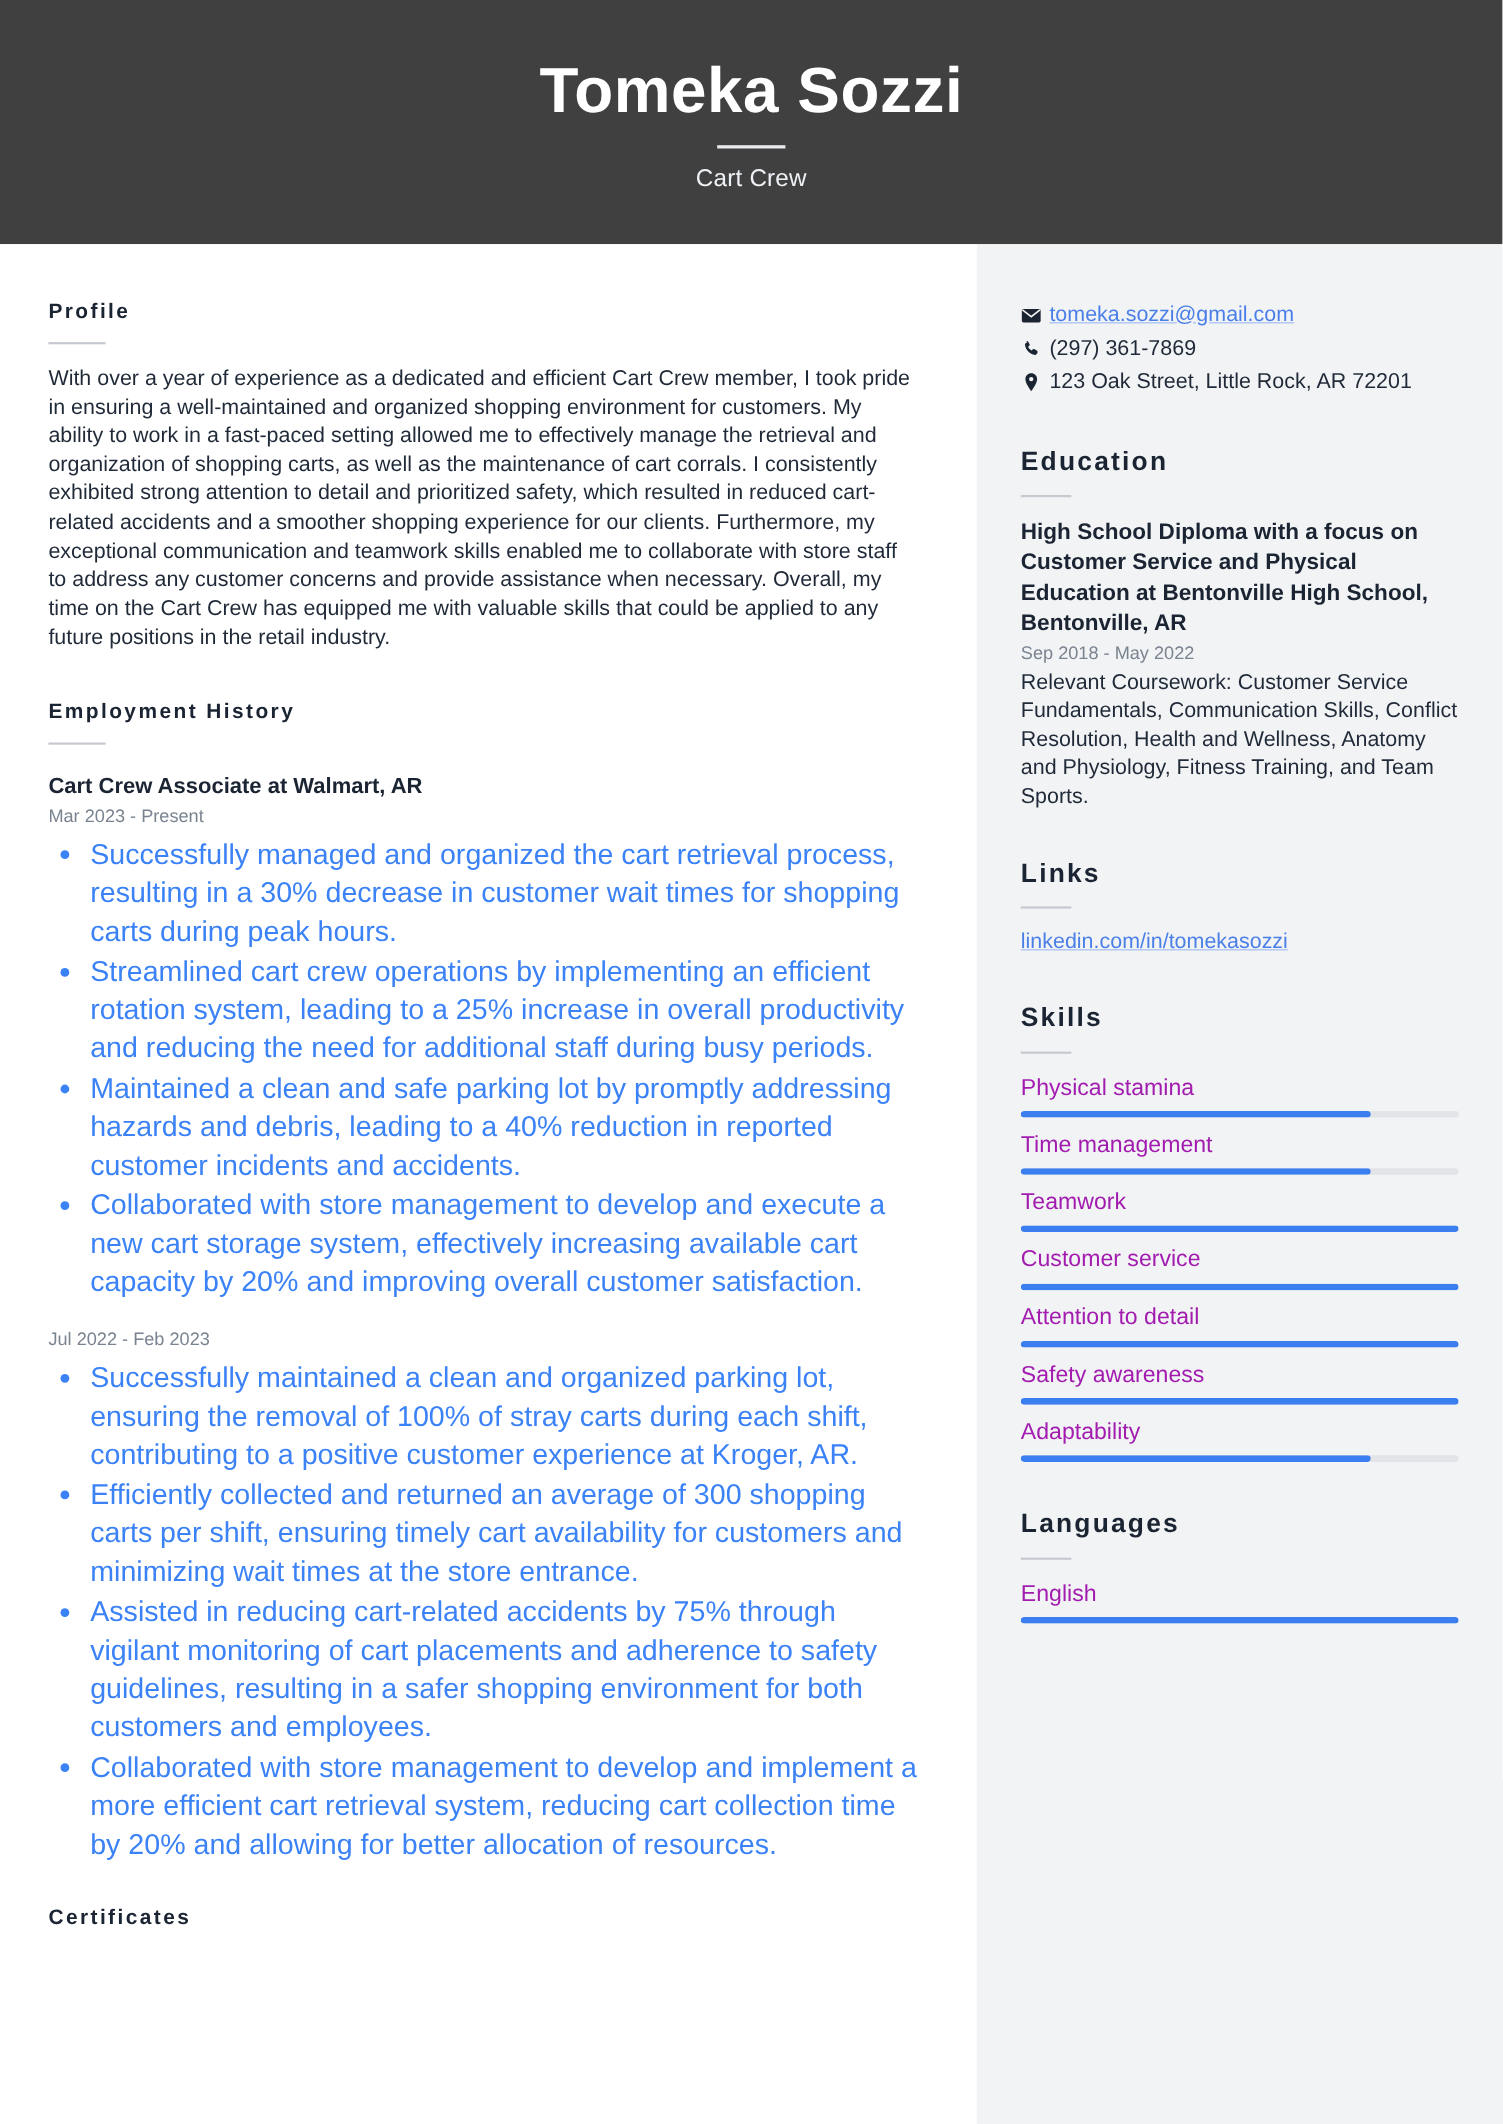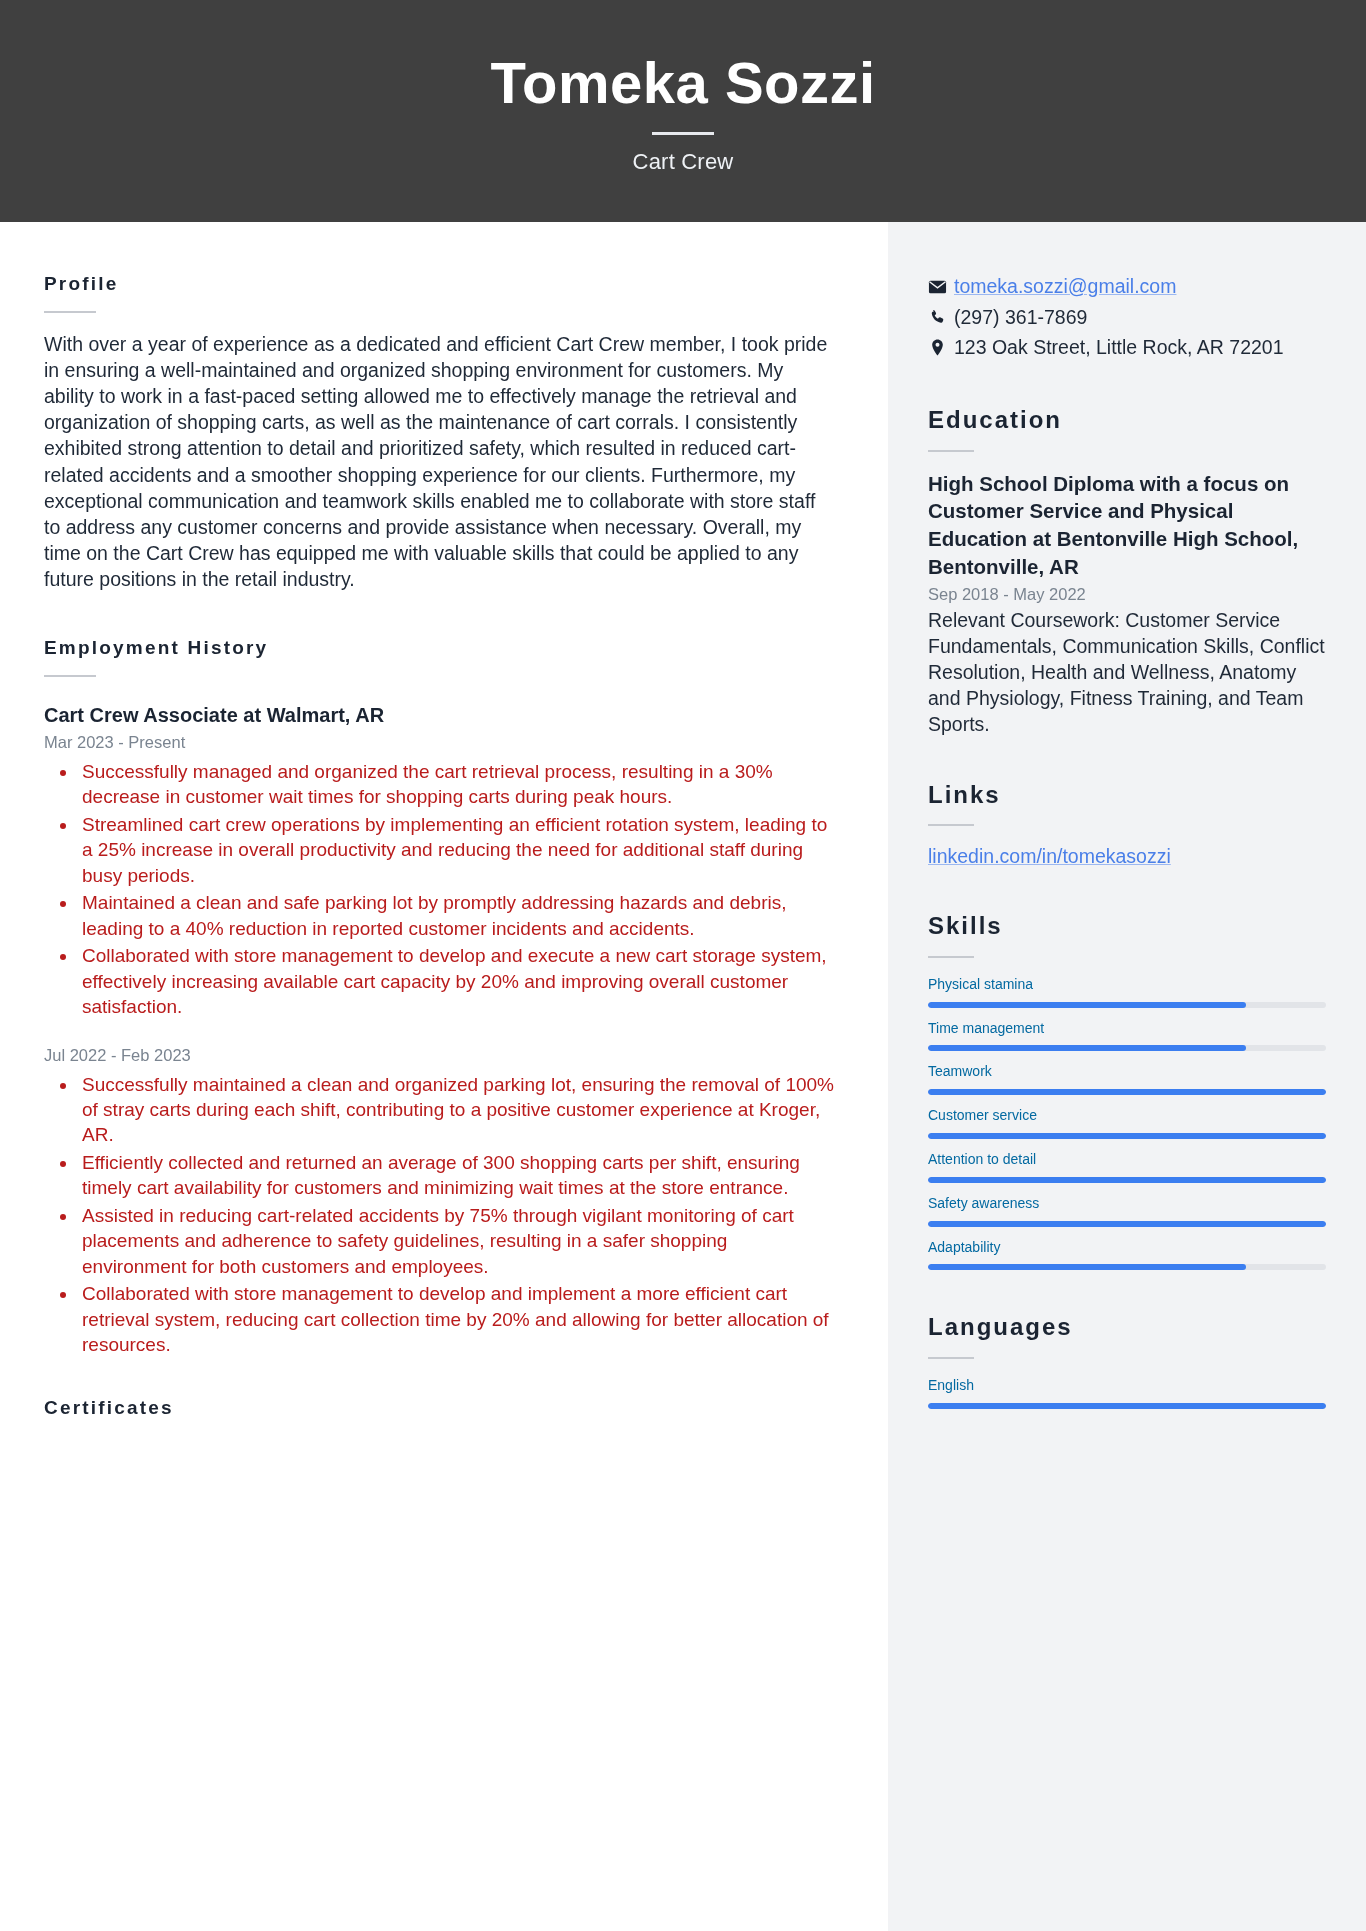--- a/index.html
+++ b/index.html
@@ -94,23 +94,23 @@
     margin: 0 0 5px 0;
     line-height: 1.25;
   }
   .job-dates {
     font-size: 16.5px;
     color: #7a8490;
     margin: 0 0 7px 0;
   }
   .bullets { margin: 0; padding-left: 34px; }
   .bullets li {
-    font-size: 19px;
+    font-size: 26px;
     line-height: 1.34;
-    color: #b91c1c;
+    color: #3b82f6;
     margin-bottom: 2px;
     padding-left: 4px;
   }
   .sec-block { margin-top: 46px; }
 
   
   .contact-list { margin: 0 0 46px 0; }
   .contact-row {
     display: flex;
     align-items: flex-start;
@@ -153,22 +153,22 @@
     line-height: 1.33;
     color: #1f2937;
     margin: 0;
   }
 
   .side-block { margin-bottom: 44px; }
 
   
   .skill { margin-bottom: 12px; }
   .skill-label {
-    font-size: 14px;
-    color: #0369a1;
+    font-size: 21px;
+    color: #a21caf;
     margin-bottom: 9px;
     line-height: 1.2;
   }
   .bar-track {
     height: 6px;
     background: #e2e4e8;
     border-radius: 3px;
     width: 100%;
     overflow: hidden;
   }

